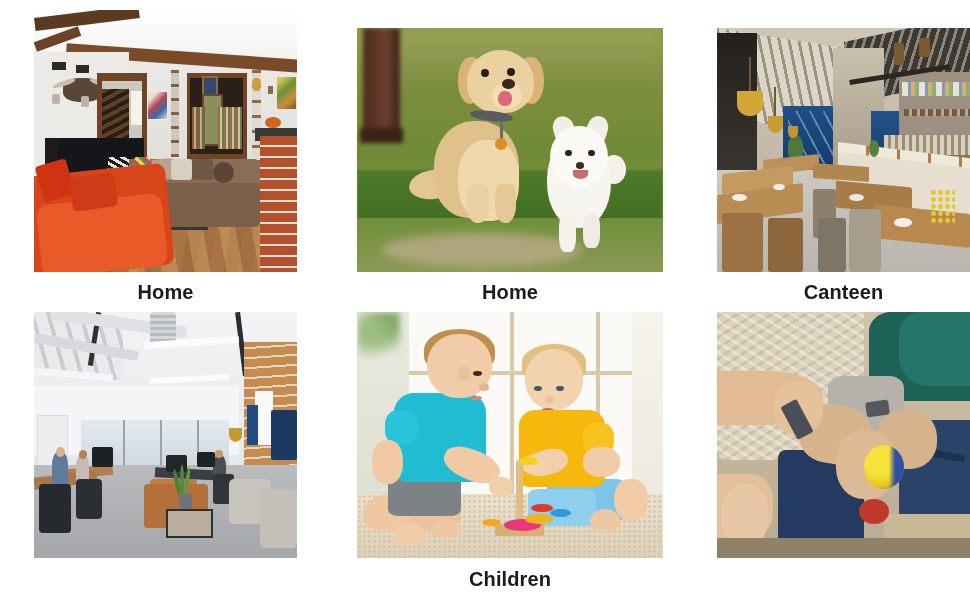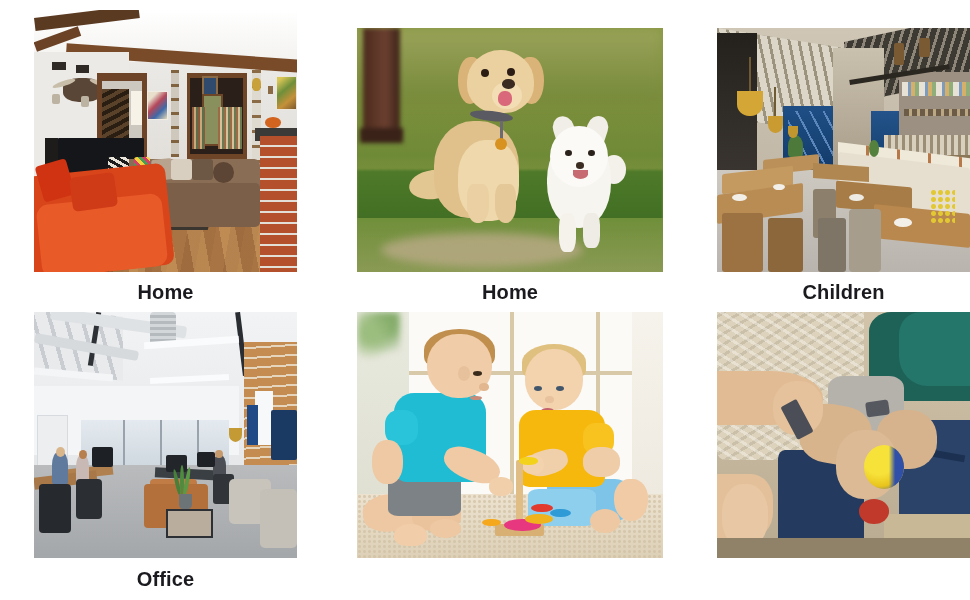--- a/index.html
+++ b/index.html
@@ -459,21 +459,21 @@
 
   <div class="cell" style="grid-column:1/2; grid-row:3/4;">
     <div class="caption">Home</div>
   </div>
   <div class="cell" style="grid-column:2/3; grid-row:3/4;"></div>
   <div class="cell" style="grid-column:3/4; grid-row:3/4;">
     <div class="caption">Home</div>
   </div>
   <div class="cell" style="grid-column:4/5; grid-row:3/4;"></div>
   <div class="cell" style="grid-column:5/6; grid-row:3/4;">
-    <div class="caption" style="justify-content:center;">Children</div>
+    <div class="caption" style="justify-content:center;">Canteen</div>
   </div>
 
   <div class="cell" style="grid-column:1/2; grid-row:4/5;">
     <div class="photo">
       <div class="lay off-bg"></div>
       <div class="lay off-ceil"></div>
       <div class="lay off-ceilwhite"></div>
       <div class="lay off-beam1"></div>
         <div class="lay off-beam2"></div>
       <div class="lay off-duct2"></div>
@@ -601,19 +601,19 @@
       <div class="lay san-ball"></div>
         <div class="lay san-balledge"></div>
       <div class="lay san-handY"></div>
       <div class="lay san-watch"></div>
       <div class="lay san-armY2"></div>
         <div class="lay san-handY2"></div>
       <div class="lay san-floor"></div>
     </div>
   </div>
 
-  <div class="cell" style="grid-column:1/2; grid-row:5/6;">
-    <div class="caption">Office</div>
-  </div>
   <div class="cell" style="grid-column:2/3; grid-row:5/6;"></div>
+  <div class="cell" style="grid-column:3/4; grid-row:5/6;">
+    <div class="caption">Children</div>
+  </div>
   <div class="cell" style="grid-column:4/5; grid-row:5/6;"></div>
 
 </div>
 
 </body></html>

